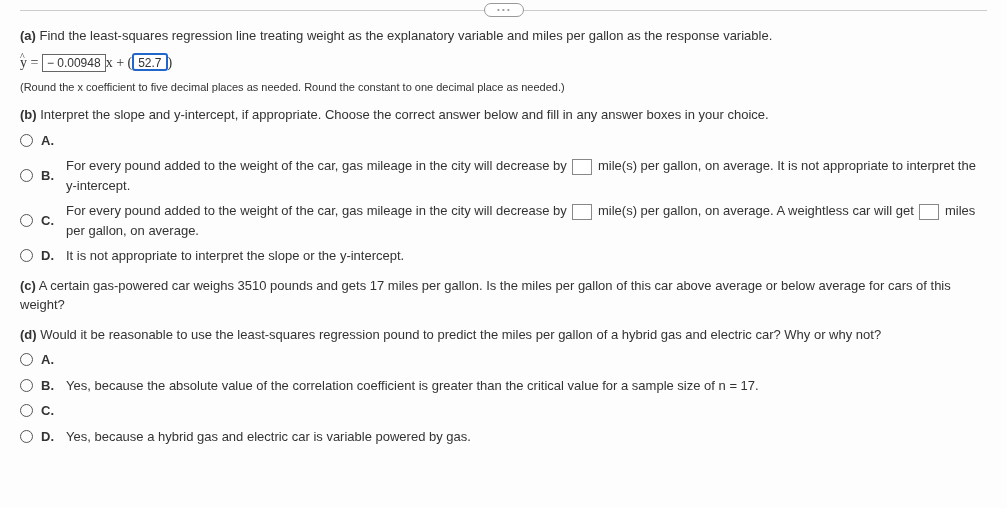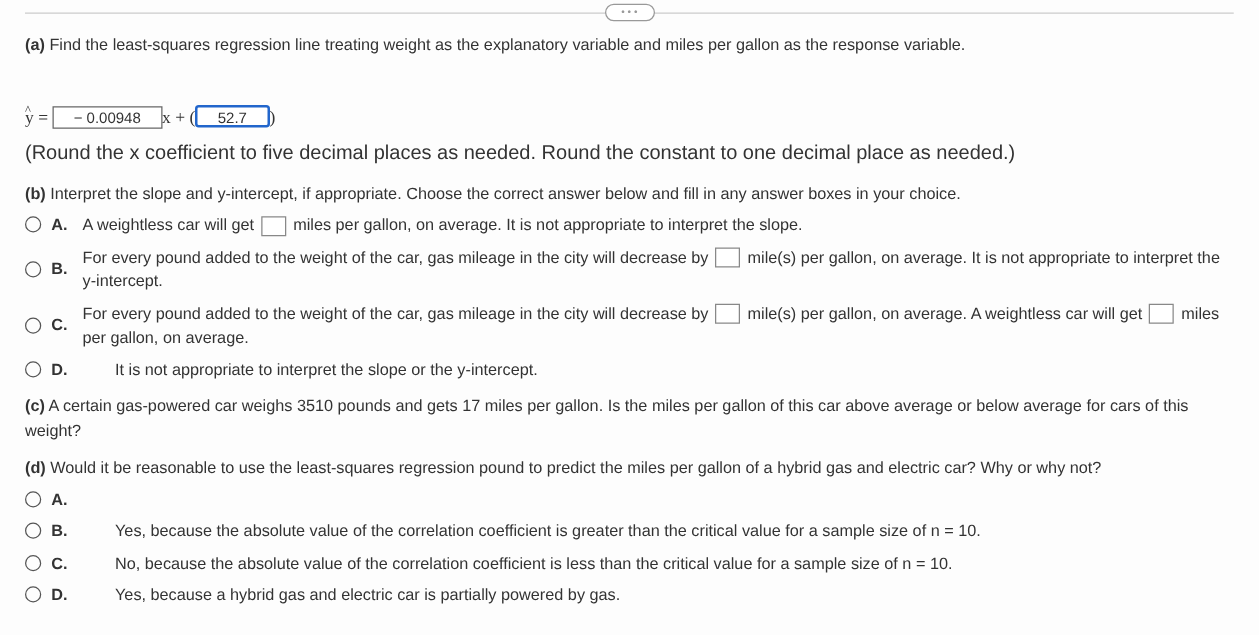--- a/index.html
+++ b/index.html
@@ -39,50 +39,49 @@
     .yhat { position: relative; }
     .yhat .hat {
       position: absolute;
       top: -6px;
       left: 0px;
       font-size: 10px;
     }
     .input-box {
       display: inline-block;
       border: 1px solid #666;
-      padding: 1px 16px;
+      padding: 1px 4px;
       font-family: Arial, sans-serif;
       font-size: 12px;
       min-width: 20px;
       height: 18px;
       line-height: 14px;
       background: #fff;
     }
     .input-box.highlight {
       border: 2px solid #2266cc;
       border-radius: 3px;
-      margin-top: 32px;
     }
-    .note { font-size: 16px; }
+    .note { font-size: 11px; }
     .options { margin-top: 6px; }
     .option-row {
       display: flex;
       align-items: center;
       margin: 6px 0;
       gap: 8px;
     }
     .radio {
       width: 13px;
       height: 13px;
       border: 1.5px solid #555;
       border-radius: 50%;
       flex-shrink: 0;
     }
     .opt-label { font-weight: bold; margin-right: 4px; flex-shrink: 0; }
-    .opt-text { display: inline; margin-left: 26px; }
+    .opt-text { display: inline; }
     .small-input {
       display: inline-block;
       border: 1px solid #888;
       width: 20px;
       height: 16px;
       background: #fff;
       vertical-align: middle;
       margin: 0 2px;
     }
     .dropdown {
@@ -121,23 +120,20 @@
   <div class="note">(Round the x coefficient to five decimal places as needed. Round the constant to one decimal place as needed.)</div>
 </div>
 
 <div class="part">
   <span class="part-label">(b)</span>
   <span>Interpret the slope and y-intercept, if appropriate. Choose the correct answer below and fill in any answer boxes in your choice.</span>
   <div class="options">
     <div class="option-row">
       <div class="radio"></div>
       <span class="opt-label">A.</span>
-      <span class="inline-text">
-        <span>A weightless car will get </span><span class="small-input"></span><span> miles per gallon, on average. It is not appropriate to interpret the slope.</span>
-      </span>
     </div>
     <div class="option-row">
       <div class="radio"></div>
       <span class="opt-label">B.</span>
       <span class="inline-text">
         <span>For every pound added to the weight of the car, gas mileage in the city will decrease by </span><span class="small-input"></span><span> mile(s) per gallon, on average. It is not appropriate to interpret the y-intercept.</span>
       </span>
     </div>
     <div class="option-row">
       <div class="radio"></div>
@@ -163,26 +159,25 @@
   <span class="part-label">(d)</span>
   <span>Would it be reasonable to use the least-squares regression pound to predict the miles per gallon of a hybrid gas and electric car? Why or why not?</span>
   <div class="options">
     <div class="option-row">
       <div class="radio"></div>
       <span class="opt-label">A.</span>
     </div>
     <div class="option-row">
       <div class="radio"></div>
       <span class="opt-label">B.</span>
-      <span class="opt-text">Yes, because the absolute value of the correlation coefficient is greater than the critical value for a sample size of n = 10.</span>
+      <span class="opt-text">Yes, because the absolute value of the correlation coefficient is greater than the critical value for a sample size of n = 17.</span>
     </div>
     <div class="option-row">
       <div class="radio"></div>
       <span class="opt-label">C.</span>
-      <span class="opt-text">No, because the absolute value of the correlation coefficient is less than the critical value for a sample size of n = 10.</span>
     </div>
     <div class="option-row">
       <div class="radio"></div>
       <span class="opt-label">D.</span>
-      <span class="opt-text">Yes, because a hybrid gas and electric car is partially powered by gas.</span>
+      <span class="opt-text">Yes, because a hybrid gas and electric car is variable powered by gas.</span>
     </div>
   </div>
 </div>
 
 </body></html>

